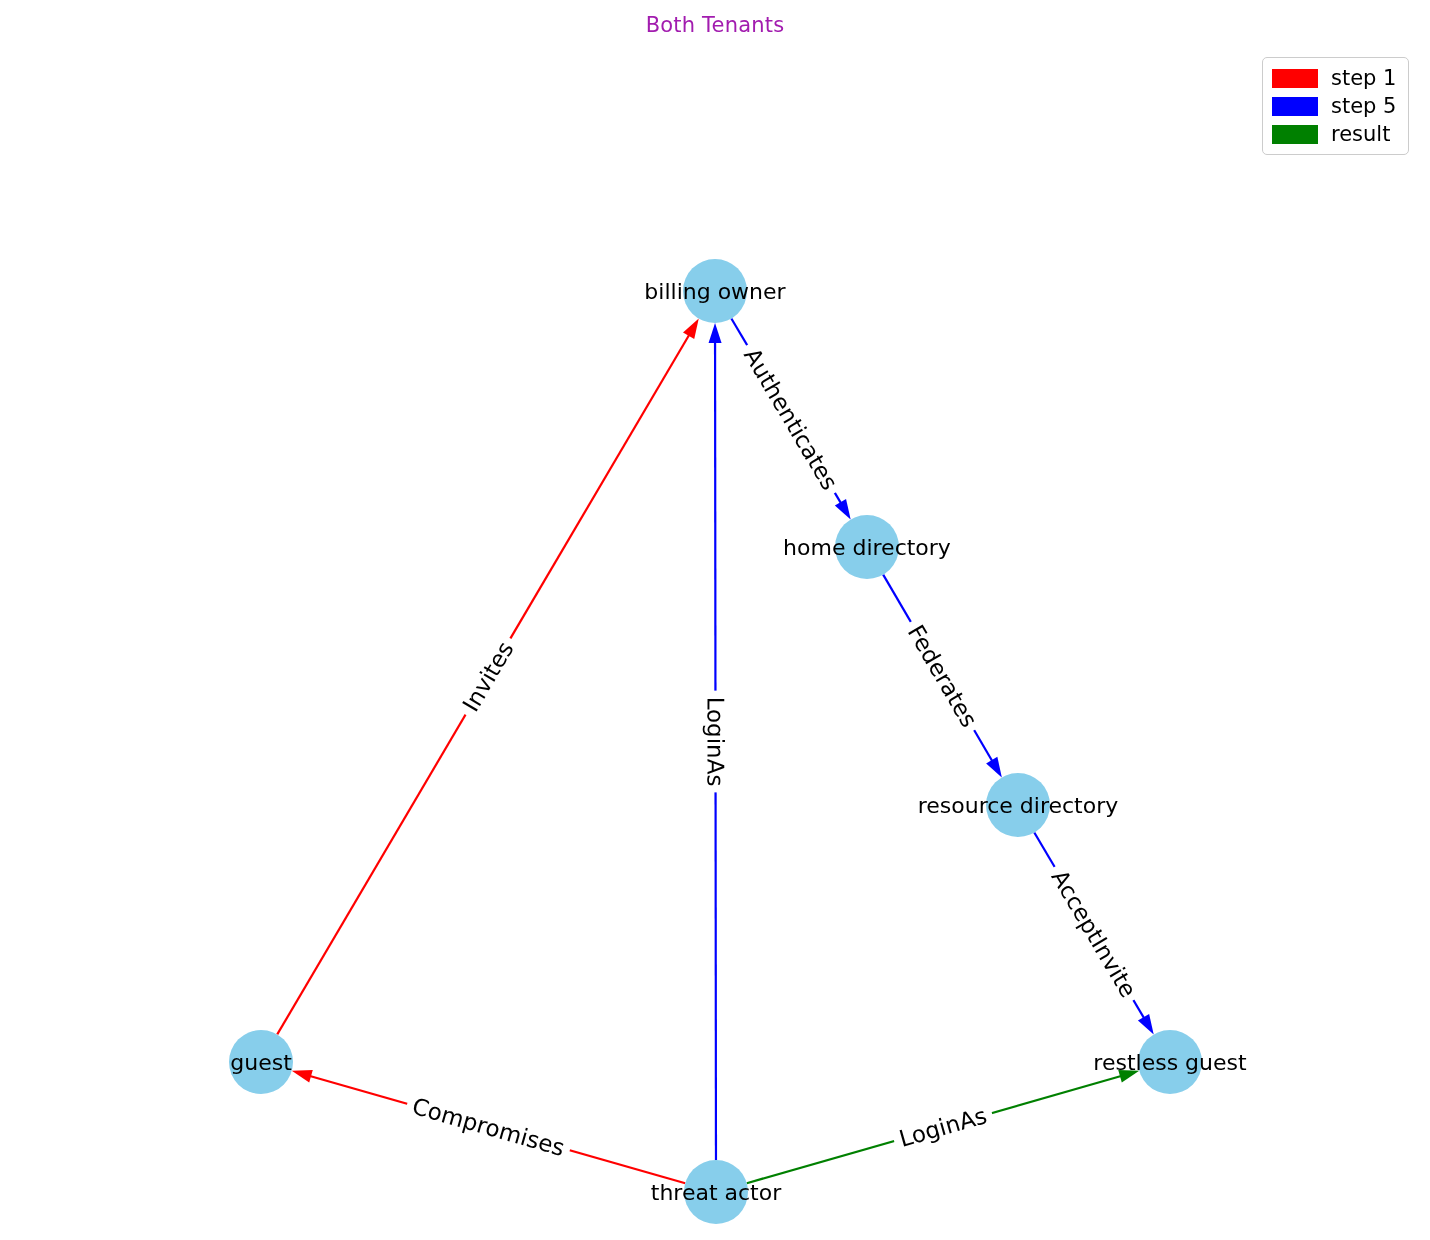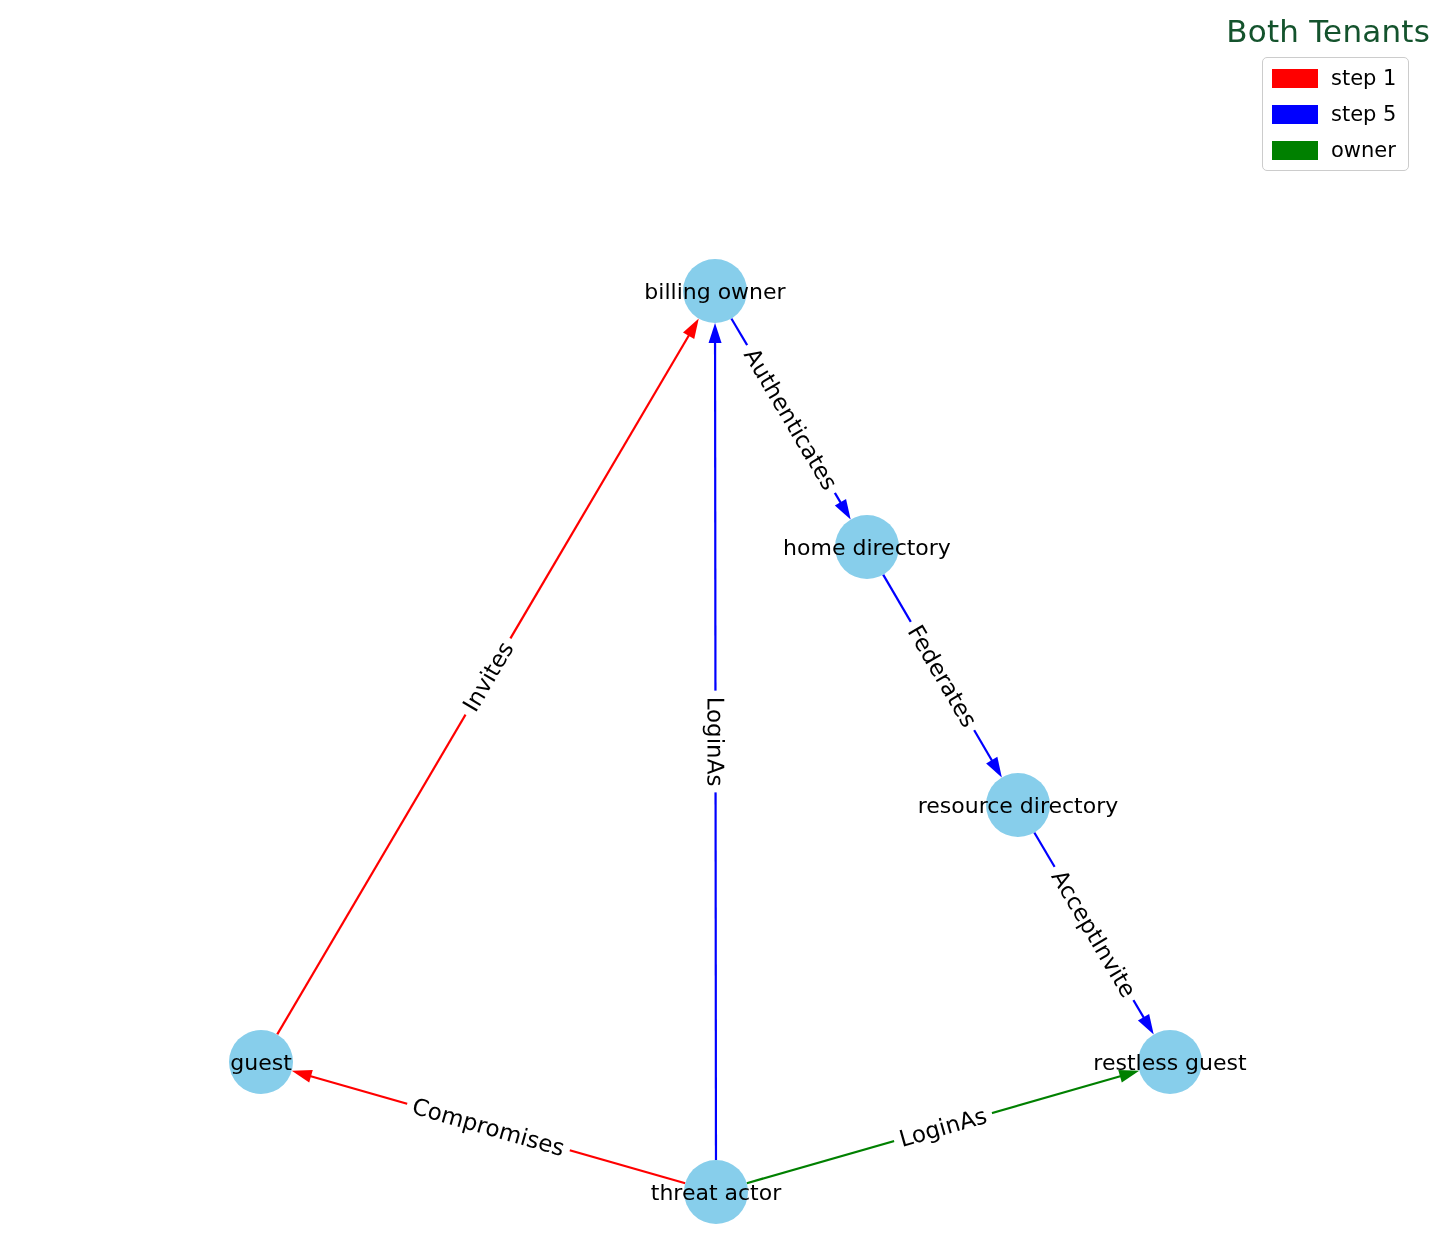--- a/index.html
+++ b/index.html
@@ -1,26 +1,26 @@
 <!DOCTYPE html>
 <html><head>
 <meta charset="utf-8">
 <style>
   html, body { margin: 0; padding: 0; background: #ffffff; }
   body { width: 1430px; height: 1240px; font-family: "DejaVu Sans", sans-serif; }
   .stage { position: relative; width: 1430px; height: 1240px; background: #ffffff; overflow: hidden; }
   .graph-svg { position: absolute; left: 0; top: 0; }
   .chart-title {
     position: absolute; top: 13px; left: 0; width: 100%;
-    text-align: right; font-size: 31px; color: #14532d; letter-spacing: 0.2px;
+    text-align: center; font-size: 21px; color: #a21caf; letter-spacing: 0.2px;
   }
   .legend {
     position: absolute; left: 1262px; top: 57px; width: 147px; box-sizing: border-box;
     background: #ffffff; border: 1px solid #cccccc; border-radius: 5px;
-    padding: 8px 9px; display: flex; flex-direction: column; gap: 12px;
+    padding: 8px 9px; display: flex; flex-direction: column; gap: 4px;
   }
   .legend-row { display: flex; align-items: center; height: 24px; }
   .legend-swatch { width: 46px; height: 19px; flex: 0 0 auto; }
   .legend-label { margin-left: 13px; font-size: 21px; color: #000000; white-space: nowrap; }
 </style>
 </head>
 <body>
 
 <div class="stage">
 
@@ -87,17 +87,17 @@
     <div class="legend-row">
       <span class="legend-swatch" style="background-color: rgb(255, 0, 0);"></span>
       <span class="legend-label">step 1</span>
     </div>
     <div class="legend-row">
       <span class="legend-swatch" style="background-color: rgb(0, 0, 255);"></span>
       <span class="legend-label">step 5</span>
     </div>
     <div class="legend-row">
       <span class="legend-swatch" style="background-color: rgb(0, 128, 0);"></span>
-      <span class="legend-label">owner</span>
+      <span class="legend-label">result</span>
     </div>
   </div>
 
 </div>
 
 </body></html>

